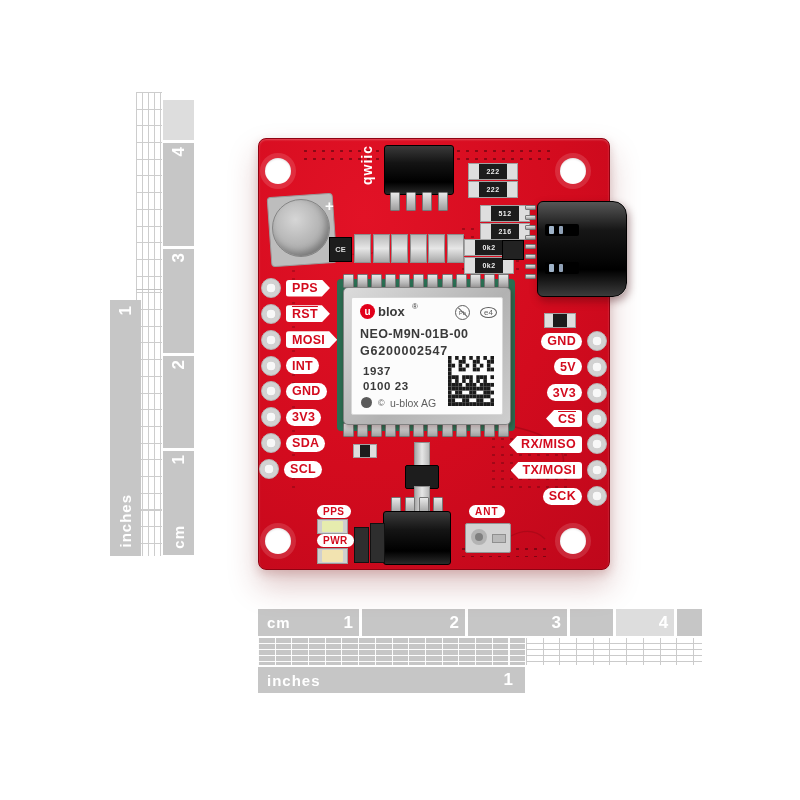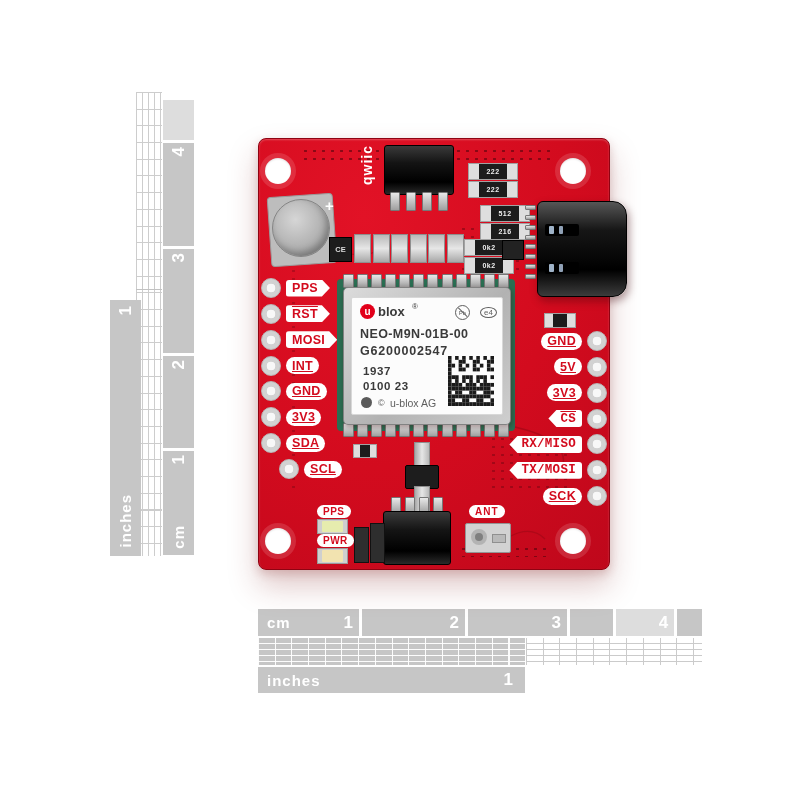--- a/index.html
+++ b/index.html
@@ -52,23 +52,23 @@
   .hole{position:absolute;width:26px;height:26px;border-radius:50%;background:#fff;
         box-shadow:0 0 0 5px rgba(255,225,225,.15), inset 0 1px 2px rgba(0,0,0,.12);}
   .dots{position:absolute;background-image:radial-gradient(circle,rgba(70,2,10,.55) 1.1px,transparent 1.5px);
         background-size:9px 8px;}
 
   .pin-row{position:absolute;height:20px;display:flex;align-items:center;gap:5px;}
   .pad{width:18px;height:18px;border-radius:50%;border:1px solid #b9b9b9;
        background:radial-gradient(circle,#f8f8f8 0 33%,#d2d2d2 36% 100%);}
   .pin-label{background:#fff;color:var(--board-red);font-weight:bold;font-size:12.5px;
              letter-spacing:.3px;padding:1.5px 6px;white-space:nowrap;border-radius:3px;}
-  .pin-label.pill{border-radius:9px;text-decoration:underline;}
+  .pin-label.pill{border-radius:9px;}
   .pin-label.arrow-r{clip-path:polygon(0 0,calc(100% - 8px) 0,100% 50%,calc(100% - 8px) 100%,0 100%);padding-right:12px;}
-  .pin-label.arrow-l{clip-path:polygon(8px 0,100% 0,100% 100%,8px 100%,0 50%);padding-left:12px;font-family:Liberation Mono, monospace;}
+  .pin-label.arrow-l{clip-path:polygon(8px 0,100% 0,100% 100%,8px 100%,0 50%);padding-left:12px;}
   .ol{text-decoration:overline;}
 
   .conn-black{background:linear-gradient(180deg,#3a3a3a,#141414 35%,#000 75%,#2a2a2a);
               border:1px solid #000;border-radius:3px;}
   .mpin{background:linear-gradient(180deg,#e8e8e8,#9f9f9f);border:1px solid #777;border-radius:1px;}
 
   .resistor{position:absolute;width:48px;height:15px;background:#dedede;border:1px solid #a2a2a2;
             display:flex;align-items:center;justify-content:center;}
   .resistor .band{background:#1c1c1c;color:#eee;font-size:7px;font-weight:bold;
                   width:58%;height:100%;display:flex;align-items:center;justify-content:center;letter-spacing:.5px;}
@@ -452,21 +452,21 @@
           <span class="pin-label pill"><span>GND</span></span>
         </div>
         <div class="pin-row" style="top: 268.3px; left: 2px;">
           <span class="pad"></span>
           <span class="pin-label pill"><span>3V3</span></span>
         </div>
         <div class="pin-row" style="top: 294.16px; left: 2px;">
           <span class="pad"></span>
           <span class="pin-label pill"><span>SDA</span></span>
         </div>
-        <div class="pin-row" style="top: 320.02px; left: 20px;">
+        <div class="pin-row" style="top: 320.02px; left: 0;">
           <span class="pad"></span>
           <span class="pin-label pill"><span>SCL</span></span>
         </div>
       </div>
     <div id="right-pins">
         <div class="pin-row right" style="top: 192px; right: 2px;">
           <span class="pin-label pill"><span>GND</span></span>
           <span class="pad"></span>
         </div>
         <div class="pin-row right" style="top: 217.86px; right: 2px;">

